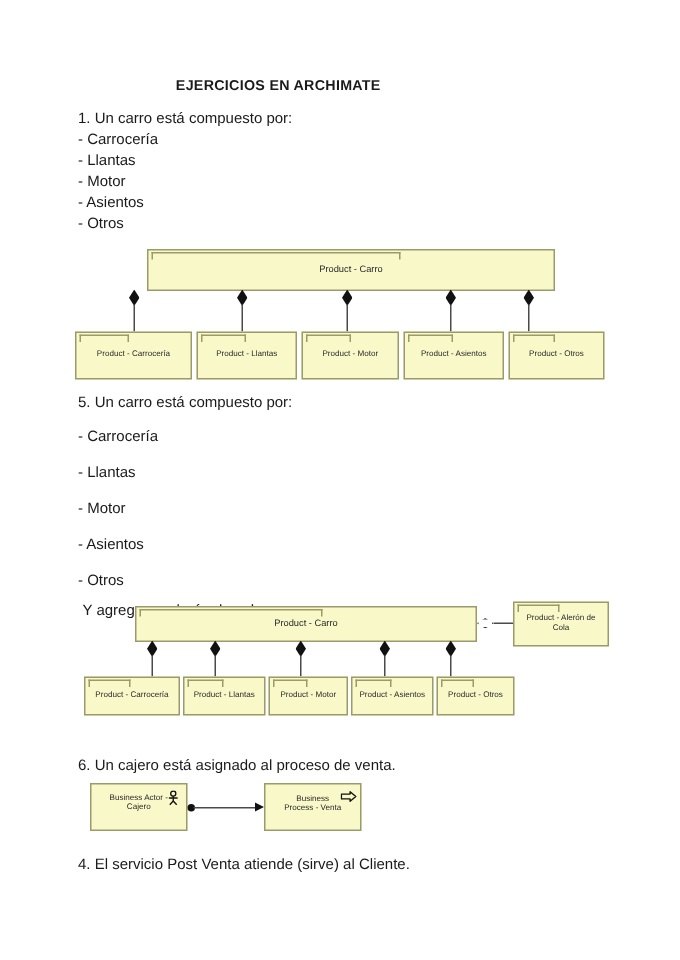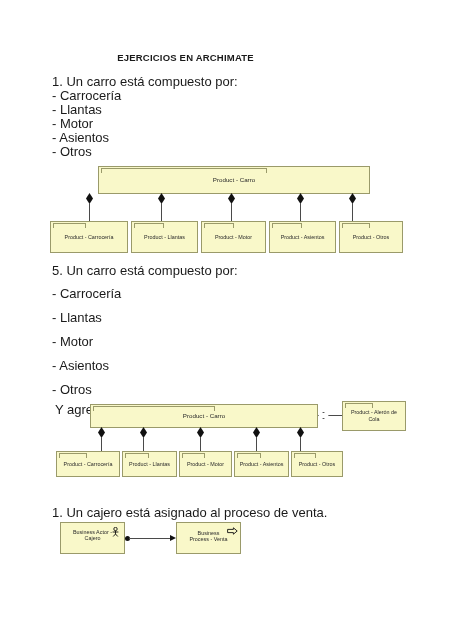--- a/index.html
+++ b/index.html
@@ -30,21 +30,21 @@
     width: 371px;
     text-align: center;
     font-size: 9.5px;
     font-weight: bold;
     letter-spacing: 0.2px;
   }
 
   .text-line {
     position: absolute;
     left: 52px;
-    font-size: 13px;
+    font-size: 10px;
     white-space: nowrap;
   }
   .text-line.indent { left: 55px; }
 
   
   .diagram { position: absolute; }
 
   .node {
     position: absolute;
     background: #f9f8c9;
@@ -239,21 +239,21 @@
     <div class="node" style="left:234px;top:451px;width:55px;height:26px;">
       <div class="prod-tab" style="width:24px;"></div>
       <div class="label">Product - Asientos</div>
     </div>
     <div class="node" style="left:291px;top:451px;width:52px;height:26px;">
       <div class="prod-tab" style="width:22px;"></div>
       <div class="label">Product - Otros</div>
     </div>
   </div>
 
-  <div class="text-line" style="top:505px;">1. Un cajero está asignado al proceso de venta.</div>
+  <div class="text-line" style="top:505px;">6. Un cajero está asignado al proceso de venta.</div>
 
   <div class="diagram" style="left:0;top:0;width:453px;height:640px;">
 
     <div class="node" style="left:60px;top:522px;width:65px;height:32px;">
       <div class="label" style="top:42%;">
         <span>Business Actor -</span><br>
         <span>Cajero</span>
       </div>
       <span class="icon-slot">
         <svg width="9" height="10" viewBox="0 0 9 10">
@@ -276,14 +276,15 @@
         <span>Process - Venta</span>
       </div>
       <span class="icon-slot">
         <svg width="11" height="8" viewBox="0 0 11 8">
           <path d="M0.6 2.4 H6.4 V0.8 L10.2 4 L6.4 7.2 V5.6 H0.6 Z" fill="none" stroke="#111" stroke-width="0.9" stroke-linejoin="round"></path>
         </svg>
       </span>
     </div>
   </div>
 
+  <div class="text-line" style="top:571px;">4. El servicio Post Venta atiende (sirve) al Cliente.</div>
 
 </div>
 
 </body></html>

